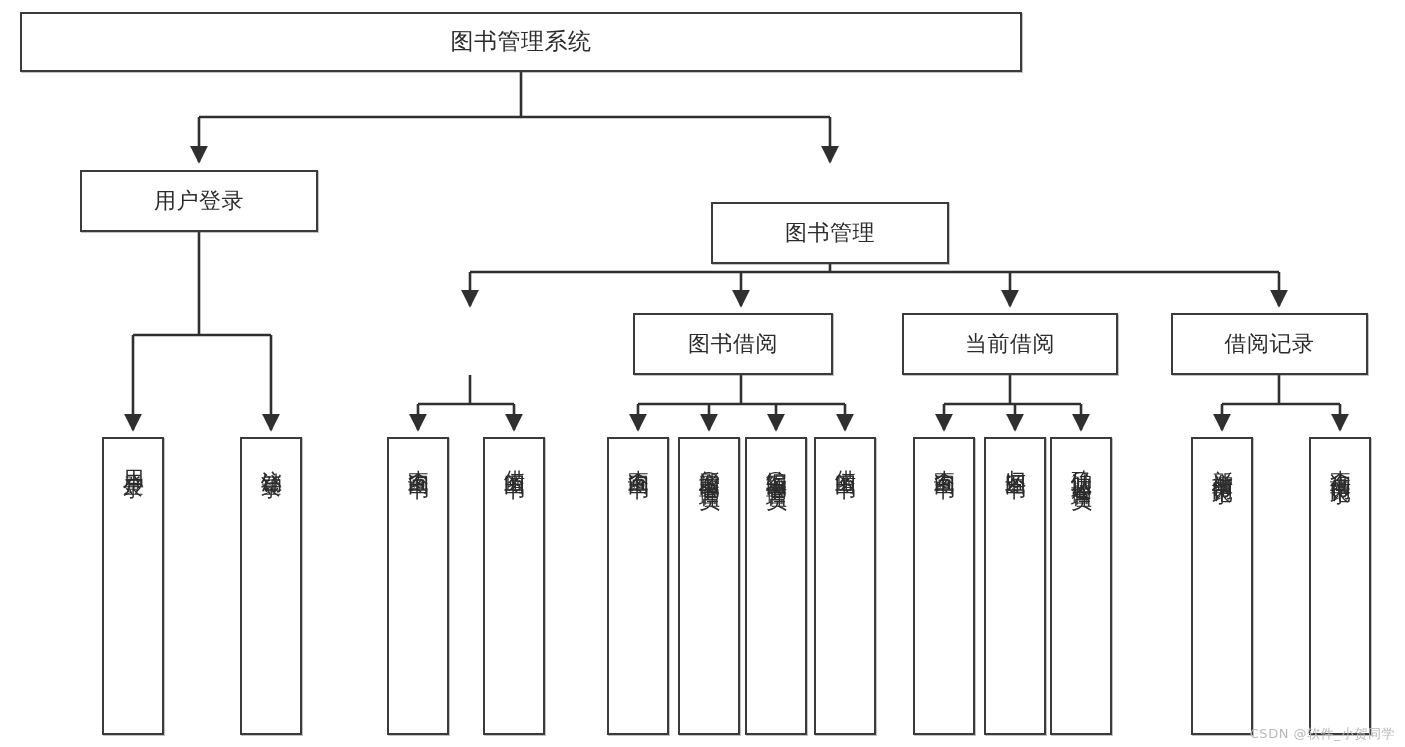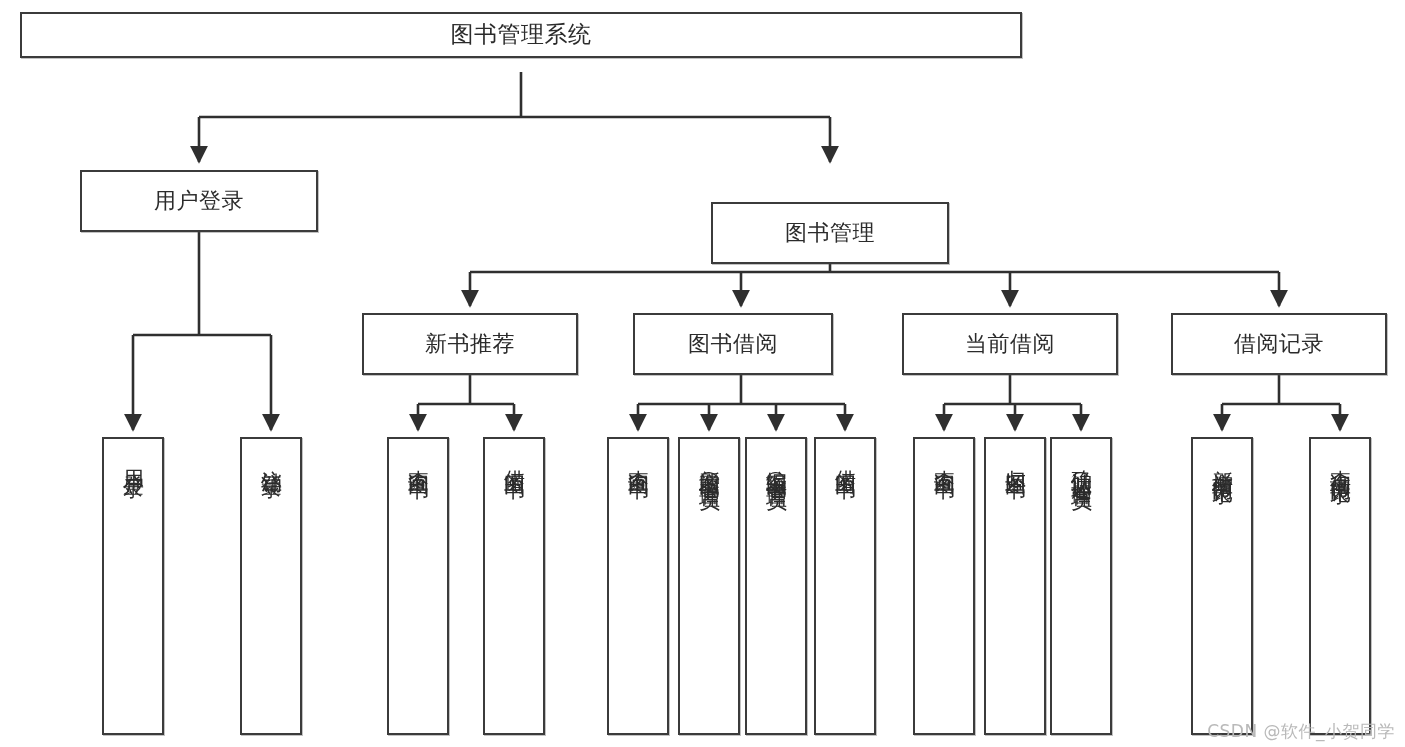--- a/index.html
+++ b/index.html
@@ -58,21 +58,21 @@
     text-orientation:upright;
     letter-spacing:3px;
     line-height:1;
     white-space:nowrap;
   }
   
   #watermark{
     position:absolute;
     right:10px;
     bottom:4px;
-    font-size:17px;
+    font-size:13px;
     color:#b9b9b9;
     letter-spacing:.5px;
     user-select:none;
     white-space:nowrap;
   }
 </style>
 </head>
 <body>
 
 <div id="canvas">
@@ -122,41 +122,38 @@
       <path d="M 1015 404 L 1015 430" marker-end="url(#arrow)"></path>
       <path d="M 1081 404 L 1081 430" marker-end="url(#arrow)"></path>
 
       <path d="M 1279 375 L 1279 404"></path>
       <path d="M 1222 404 L 1340 404"></path>
       <path d="M 1222 404 L 1222 430" marker-end="url(#arrow)"></path>
       <path d="M 1340 404 L 1340 430" marker-end="url(#arrow)"></path>
     </g>
   </svg>
 
-  <div class="node horiz root" style="left:20px;top:12px;width:1002px;height:46px;">
+  <div class="node horiz root" style="left:20px;top:12px;width:1002px;height:60px;">
     <span class="label">图书管理系统</span>
   </div>
 
   <div class="node horiz" style="left:80px;top:170px;width:238px;height:62px;">
     <span class="label">用户登录</span>
   </div>
   <div class="node horiz" style="left:711px;top:170px;width:238px;height:62px;margin-top:32px;">
     <span class="label">图书管理</span>
   </div>
 
-  <div class="node horiz" style="left:362px;top:313px;width:216px;height:62px;">
-    <span class="label">新书推荐</span>
-  </div>
   <div class="node horiz" style="left:633px;top:313px;width:200px;height:62px;">
     <span class="label">图书借阅</span>
   </div>
   <div class="node horiz" style="left:902px;top:313px;width:216px;height:62px;">
     <span class="label">当前借阅</span>
   </div>
-  <div class="node horiz" style="left:1171px;top:313px;width:216px;height:62px;">
+  <div class="node horiz" style="left:1171px;top:313px;width:197px;height:62px;">
     <span class="label">借阅记录</span>
   </div>
 
   <div class="node vert" style="left:102px;top:437px;width:62px;height:298px;">
     <span class="label">用户登录</span>
   </div>
   <div class="node vert" style="left:240px;top:437px;width:62px;height:298px;">
     <span class="label">注销登录</span>
   </div>
 

